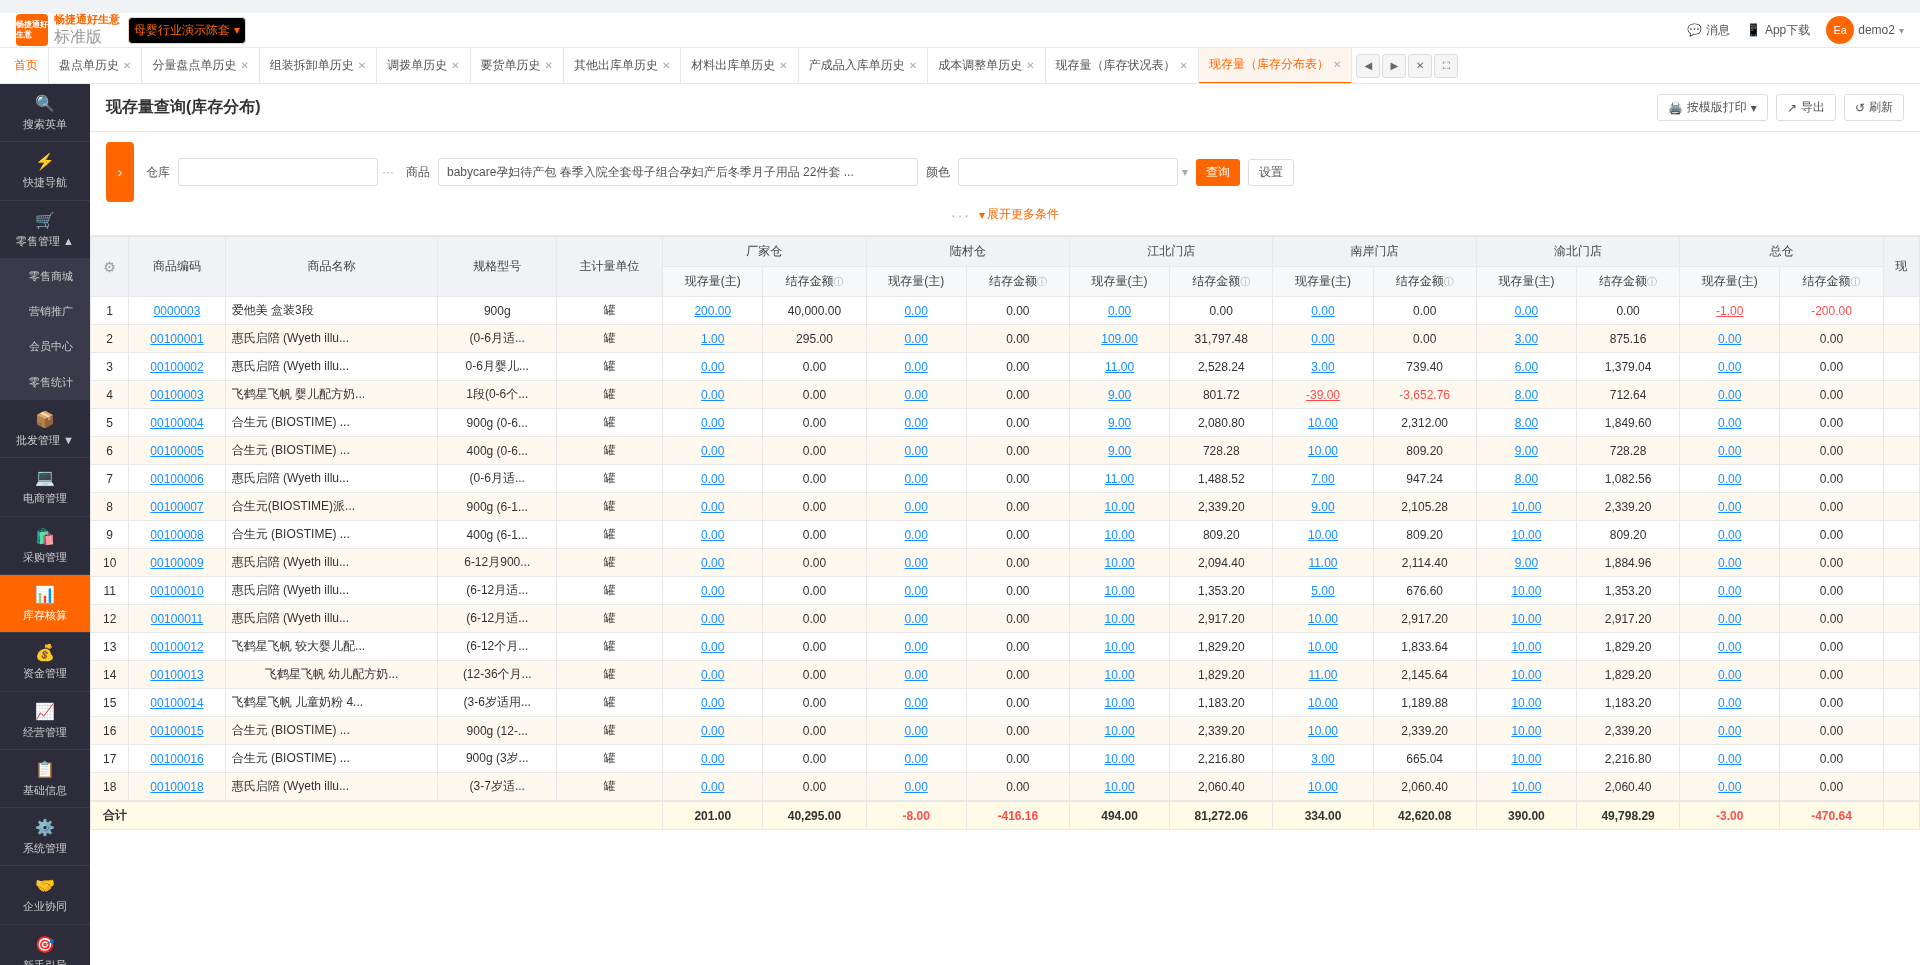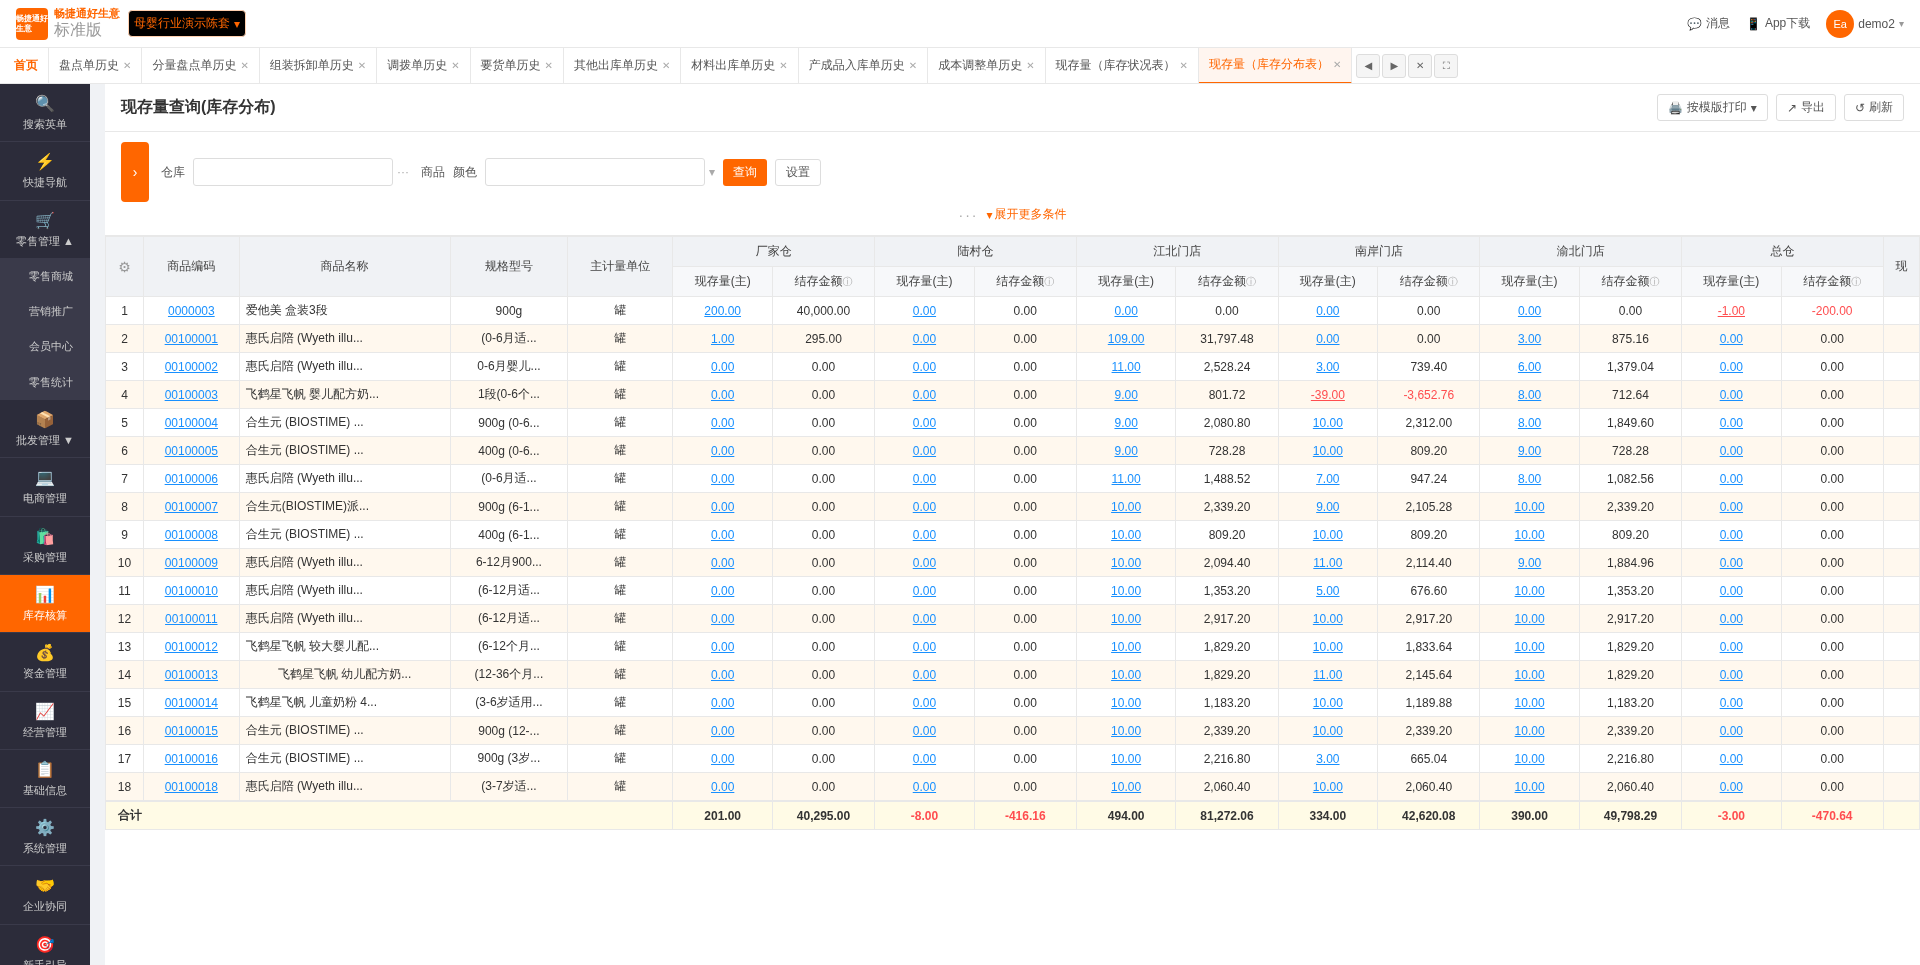--- a/index.html
+++ b/index.html
@@ -1,26 +1,27 @@
 <!DOCTYPE html>
 <html><head>
   <meta charset="utf-8">
   <style>
     * { box-sizing: border-box; margin: 0; padding: 0; font-family: 'Microsoft YaHei', Arial, sans-serif; }
     body { background: #f0f2f5; font-size: 12px; color: #333; overflow: hidden; }
 
     
     .top-bar {
-      height: 48px;
+      height: 35px;
       background: #fff;
       display: flex;
       align-items: center;
       justify-content: space-between;
       padding: 0 16px;
       border-bottom: 1px solid #e8e8e8;
+      margin-top: 13px;
     }
     .top-bar-left { display: flex; align-items: center; gap: 8px; }
     .logo-area { display: flex; align-items: center; gap: 6px; }
     .logo-icon { width: 32px; height: 32px; background: #ff6600; border-radius: 4px; display: flex; align-items: center; justify-content: center; color: #fff; font-size: 10px; font-weight: bold; }
     .logo-text { font-size: 11px; color: #666; line-height: 1.3; }
     .top-bar-right { display: flex; align-items: center; gap: 16px; }
     .top-bar-btn { display: flex; align-items: center; gap: 4px; color: #555; cursor: pointer; font-size: 12px; }
     .avatar { width: 28px; height: 28px; background: #ff6600; border-radius: 50%; display: flex; align-items: center; justify-content: center; color: #fff; font-size: 11px; }
     .dropdown-arrow { font-size: 10px; color: #999; }
     .system-selector { display: flex; align-items: center; gap: 4px; background: #000000; border: 1px solid #ffd0b0; border-radius: 4px; padding: 4px 5px; color: #ff6600; cursor: pointer; font-size: 12px; }
@@ -43,21 +44,21 @@
       white-space: nowrap;
       cursor: pointer;
       font-size: 12px;
       color: #555;
       border-right: 1px solid #e8e8e8;
       gap: 4px;
       flex-shrink: 0;
     }
     .tab.active { background: #fff5ef; color: #ff6600; border-bottom: 2px solid #ff6600; }
     .tab .close-x { color: #aaa; font-size: 10px; cursor: pointer; }
-    .tab-home { color: #ff6600; font-weight: bold; }
+    .tab-home { color: #ff6600; font-weight: normal; }
     .tabs-nav { display: flex; gap: 2px; margin-left: 4px; }
     .tabs-nav-btn { width: 24px; height: 24px; background: #f5f5f5; border: 1px solid #ddd; border-radius: 3px; display: flex; align-items: center; justify-content: center; cursor: pointer; font-size: 10px; color: #666; }
 
     
     .main-layout { display: flex; height: calc(100vh - 84px); }
 
     
     .sidebar {
       width: 90px;
       background: #2c2c3a;
@@ -78,21 +79,21 @@
       border-bottom: 1px solid #3a3a4a;
       gap: 4px;
       text-align: center;
     }
     .sidebar-item.active { background: #ff6600; color: #fff; }
     .sidebar-item .icon { font-size: 16px; }
     .sidebar-item .label { font-size: 11px; line-height: 1.3; }
     .sidebar-sub { background: #3a3a4a; }
 
     
-    .content { flex: 1; overflow: hidden; display: flex; flex-direction: column; padding-left: 15px; }
+    .content { flex: 1; overflow: hidden; display: flex; flex-direction: column; }
 
     
     .page-header {
       background: #fff;
       padding: 10px 16px 0 16px;
       border-bottom: 1px solid #e8e8e8;
       display: flex;
       align-items: center;
       justify-content: space-between;
     }
@@ -344,20 +345,21 @@
       </div>
     </div>
 
     <div class="filter-area">
       <div class="filter-row">
         <div class="orange-btn-expand">›</div>
         <span class="filter-label">仓库</span>
         <input class="filter-input filter-input-wide" type="text" placeholder="" style="">
         <span style="color:#aaa; margin-left:-4px; margin-right:4px;">···</span>
         <span class="filter-label">商品</span>
+        <input class="filter-input filter-input-product" type="text" value="babycare孕妇待产包 春季入院全套母子组合孕妇产后冬季月子用品 22件套 ..." style="">
         <span class="filter-label">颜色</span>
         <input class="filter-input" type="text" style="width: 220px;">
         <span style="color:#aaa; margin-left:-4px;">▾</span>
         <div class="filter-actions">
           <button class="btn-primary">查询</button>
           <button class="btn-outline">设置</button>
         </div>
       </div>
       <div class="filter-more-row">
         <span class="dots">···</span>

